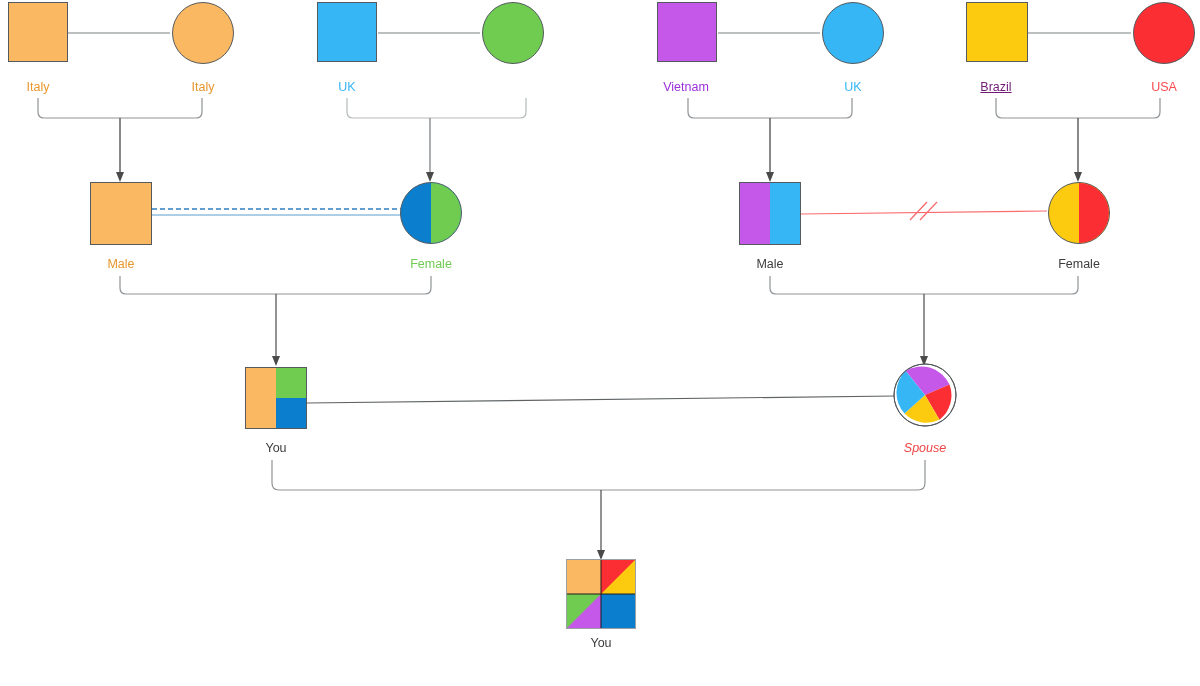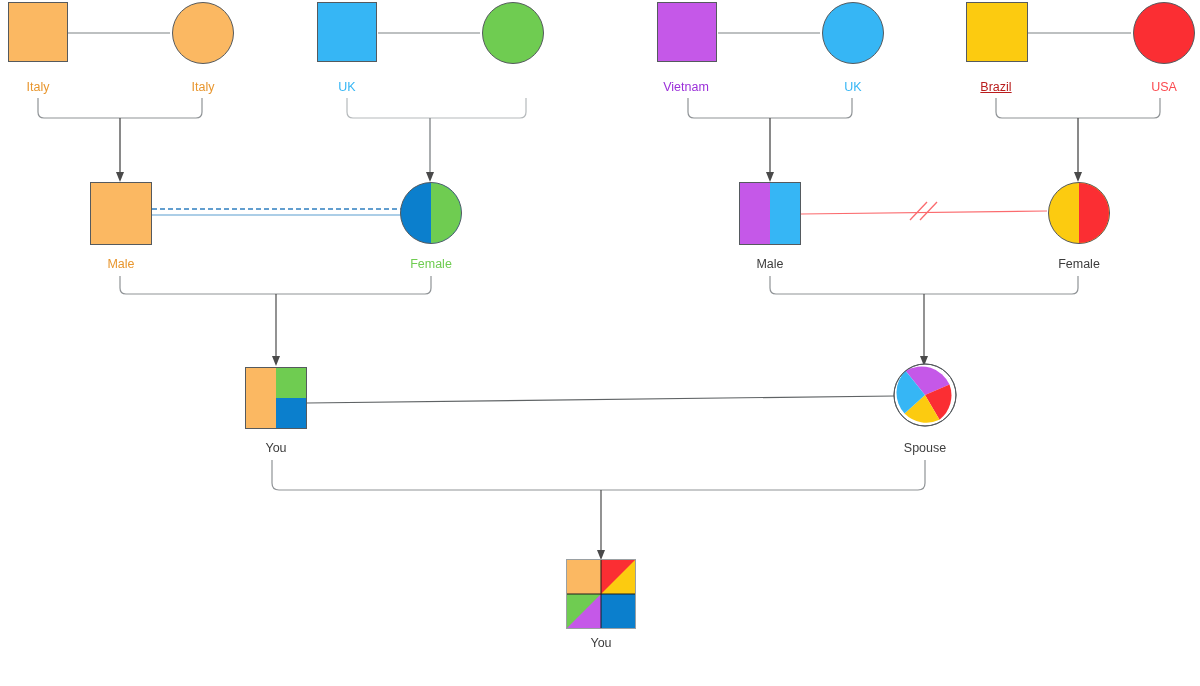--- a/index.html
+++ b/index.html
@@ -140,21 +140,21 @@
   <div class="node-label" style="left:566px; top:80px; color:#9B30D9;">Vietnam</div>
 
   <div class="node" style="left:822px; top:2px; width:62px; height:62px;">
     <div class="node-shape ci" style="width:62px; height:62px; background:#36B6F5;"></div>
   </div>
   <div class="node-label" style="left:733px; top:80px; color:#36B6F5;">UK</div>
 
   <div class="node" style="left:966px; top:2px; width:62px; height:60px;">
     <div class="node-shape sq" style="width:62px; height:60px; background:#FCCB10;"></div>
   </div>
-  <div class="node-label" style="left:876px; top:80px; color:#b91c1c;text-decoration:underline;">Brazil</div>
+  <div class="node-label" style="left:876px; top:80px; color:#701a75;text-decoration:underline;">Brazil</div>
 
   <div class="node" style="left:1133px; top:2px; width:62px; height:62px;">
     <div class="node-shape ci" style="width:62px; height:62px; background:#FB2E33;"></div>
   </div>
   <div class="node-label" style="left:1044px; top:80px; color:#FB4B50;">USA</div>
 
   <div class="node" style="left:90px; top:182px; width:62px; height:63px;">
     <div class="node-shape sq" style="width:62px; height:63px; background:#FBB862;"></div>
   </div>
   <div class="node-label" style="left:1px; top:257px; color:#E8962E;">Male</div>
@@ -195,21 +195,21 @@
       <path d="M32 32 L12.5 7.8 A31 31 0 0 1 56.5 21.5 Z" fill="#C558E8"></path>
 
       <path d="M32 32 L56.5 21.5 A31 31 0 0 1 46.5 56.8 Z" fill="#FB2E33"></path>
 
       <path d="M32 32 L46.5 56.8 A31 31 0 0 1 11.5 50.5 Z" fill="#FCCB10"></path>
 
       <path d="M32 32 L11.5 50.5 A31 31 0 0 1 12.5 7.8 Z" fill="#36B6F5"></path>
       <circle cx="32" cy="32" r="31" fill="none" stroke="#555a5e" stroke-width="1"></circle>
     </svg>
   </div>
-  <div class="node-label" style="left:805px; top:441px; color:#404040;">Spouse</div>
+  <div class="node-label" style="left:805px; top:441px; color:#ef4444;font-style:italic;">Spouse</div>
 
   <div class="node" style="left:566px; top:559px; width:70px; height:70px;">
     <svg width="70" height="70" viewBox="0 0 70 70">
 
       <rect x="0" y="0" width="35" height="35" fill="#FBB862"></rect>
 
       <rect x="35" y="0" width="35" height="35" fill="#FCCB10"></rect>
       <path d="M35 0 L70 0 L35 35 Z" fill="#FB2E33"></path>
 
       <rect x="0" y="35" width="35" height="35" fill="#C558E8"></rect>

